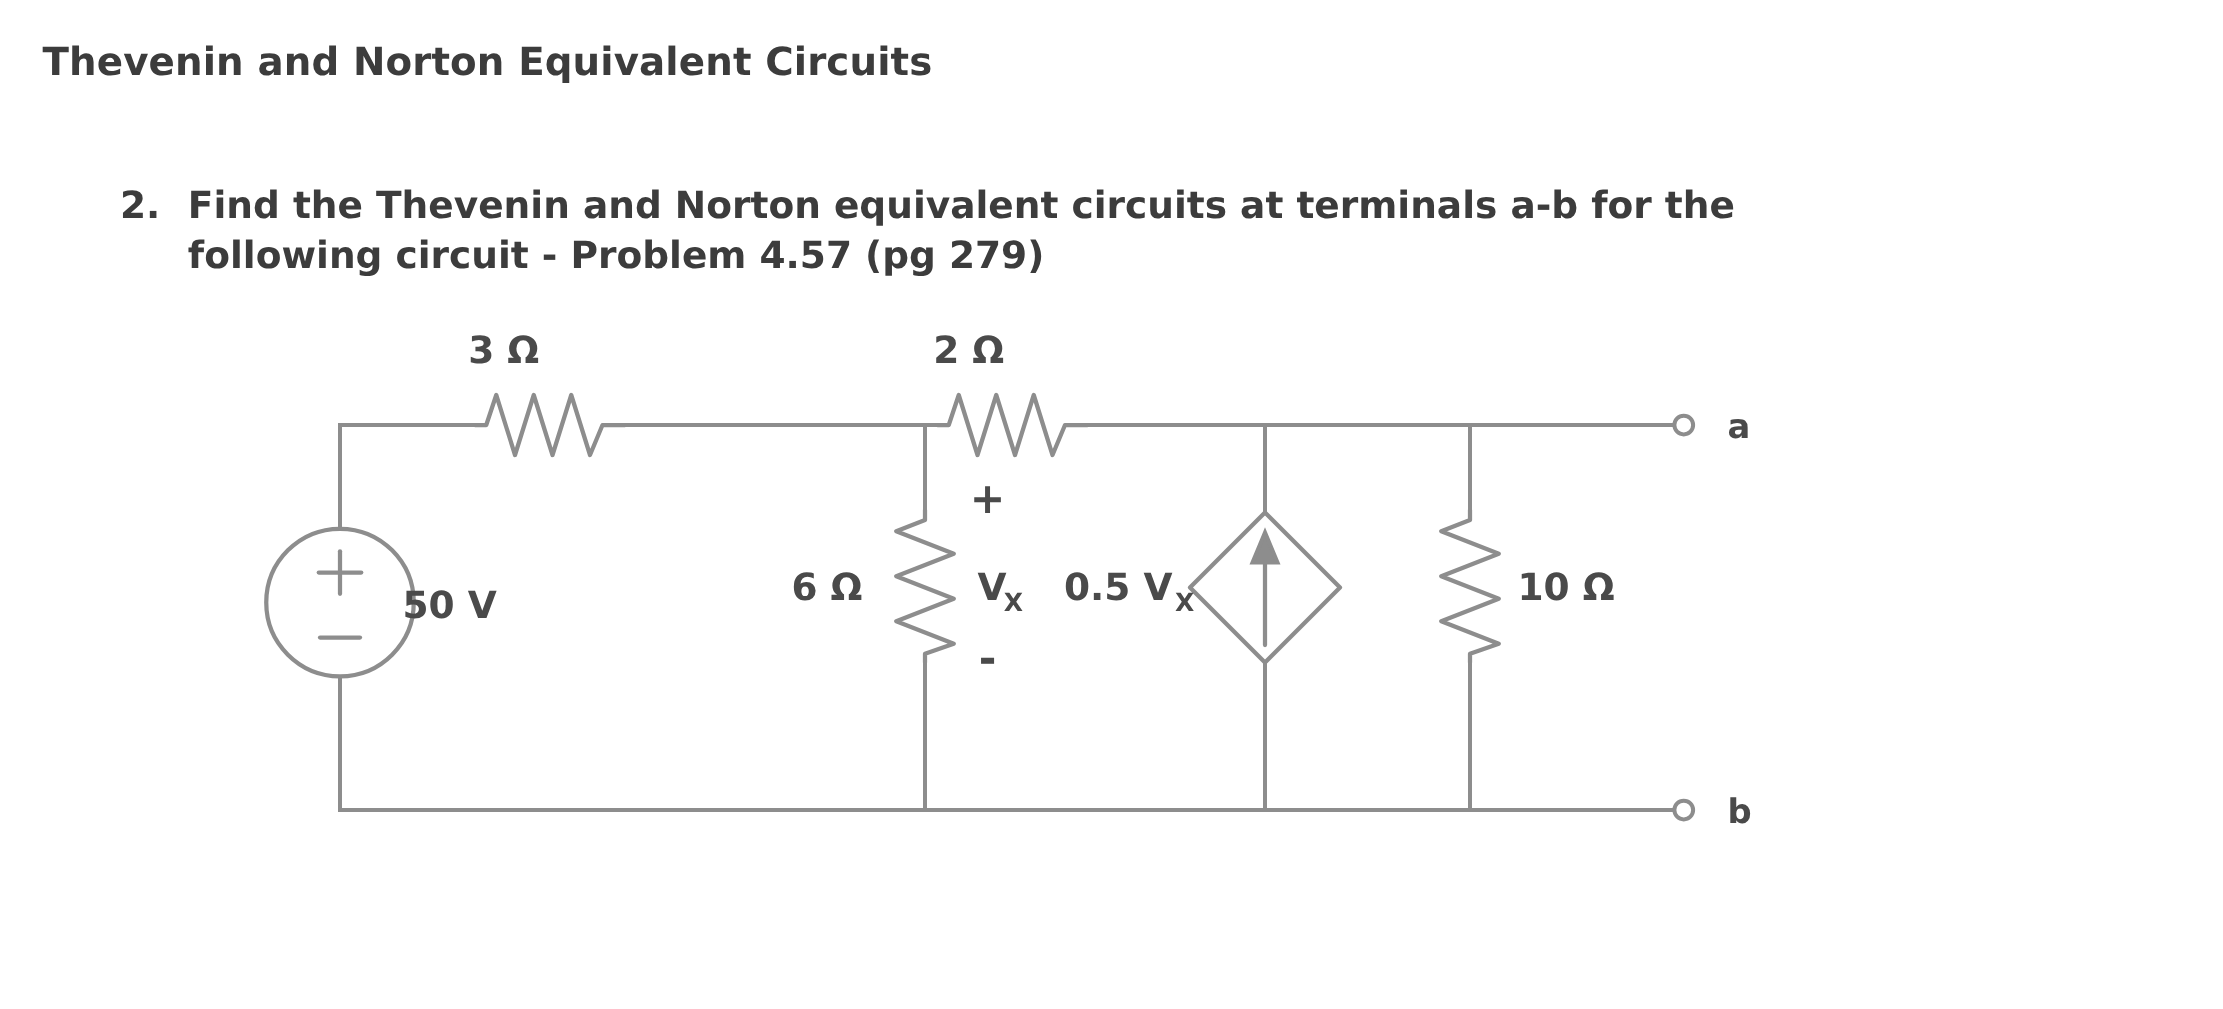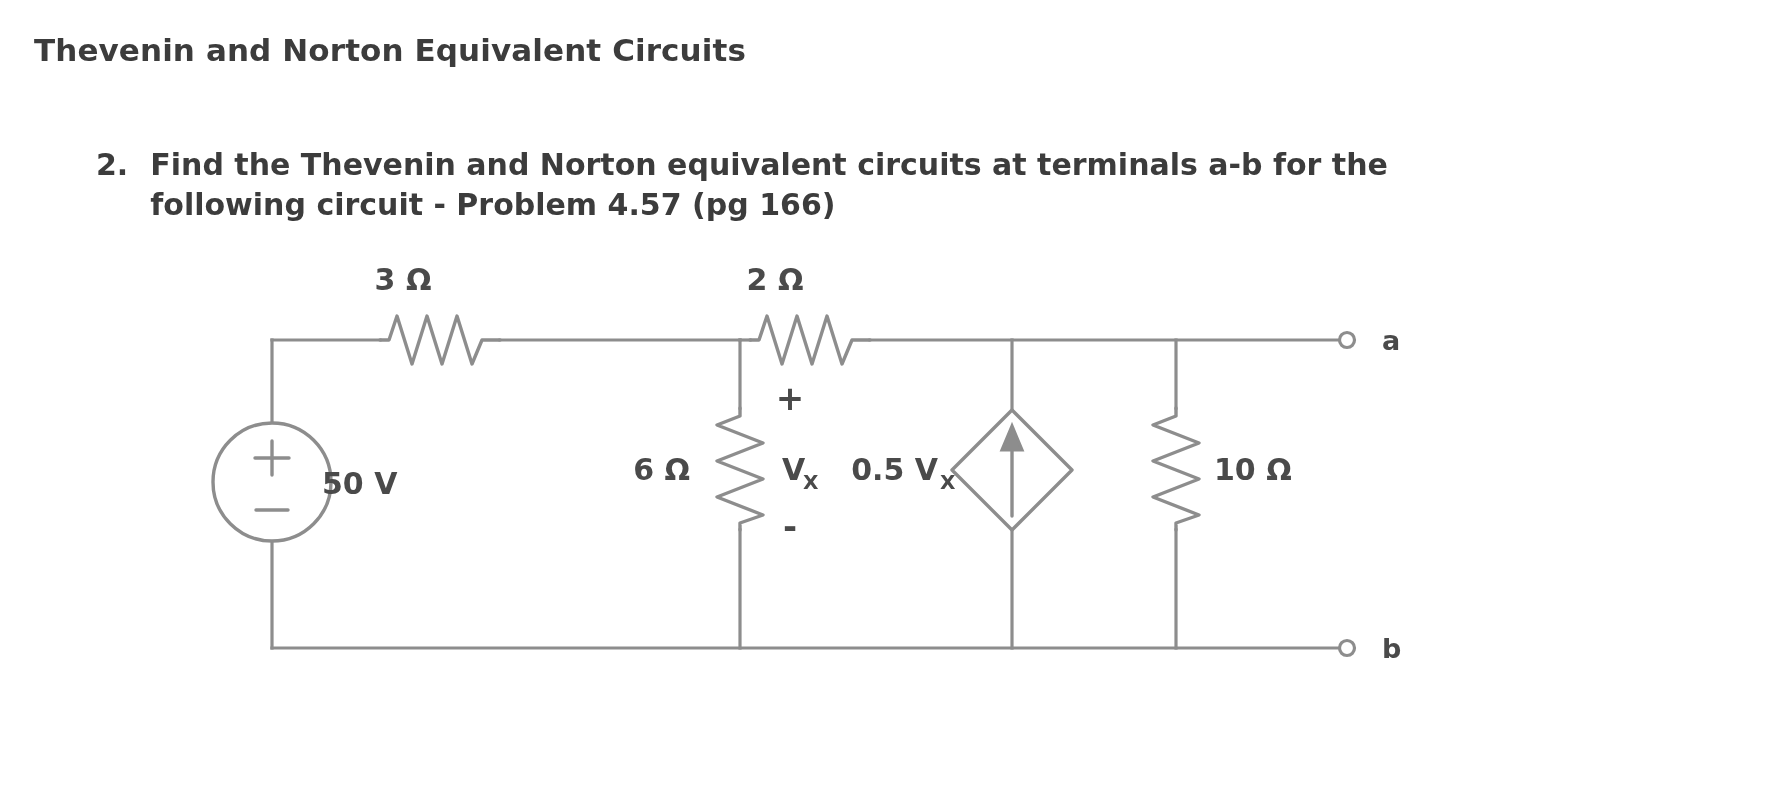--- a/index.html
+++ b/index.html
@@ -120,21 +120,21 @@
 </style>
 </head>
 <body>
 
 <div class="page">
 
   <div class="doc-title">Thevenin and Norton Equivalent Circuits</div>
 
   <div class="problem">
     <div class="problem-number">2.</div>
-    <div class="problem-text">Find the Thevenin and Norton equivalent circuits at terminals a-b for the following circuit - Problem 4.57 (pg 166)</div>
+    <div class="problem-text">Find the Thevenin and Norton equivalent circuits at terminals a-b for the following circuit - Problem 4.57 (pg 279)</div>
   </div>
 
   <div class="circuit-wrap">
     <svg class="circuit" width="1778" height="430" viewBox="0 0 1778 430">
 
       <g>
         <path class="wire" d="M 272 82 L 380 82"></path>
       </g>
 
       <g>

